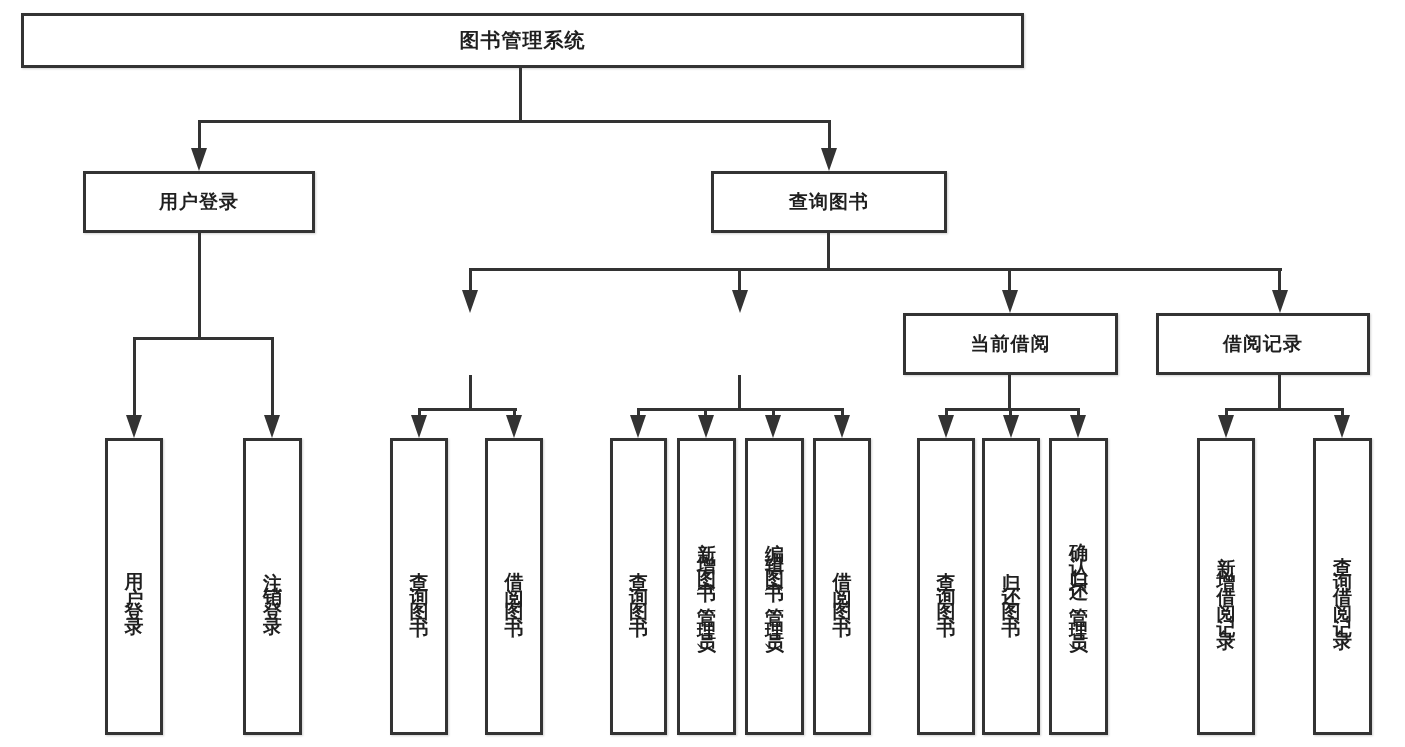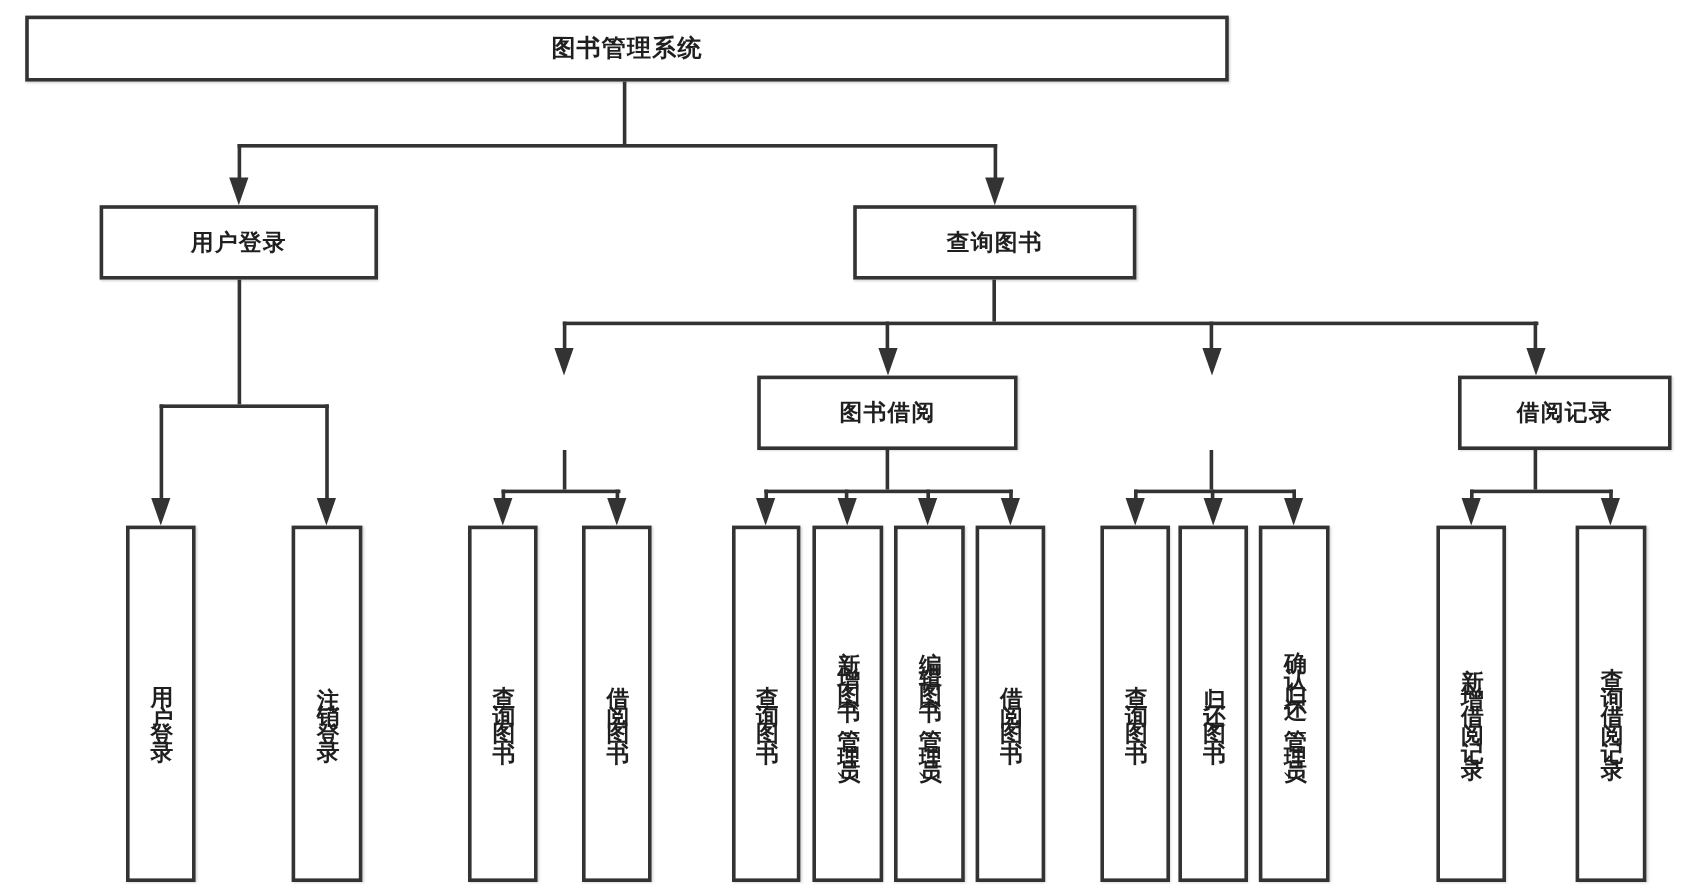--- a/index.html
+++ b/index.html
@@ -68,24 +68,24 @@
   <div class="hl" style="left:469px;top:268px;width:813px;"></div>
   <div class="vl" style="left:469px;top:268px;height:25px;"></div>
   <div class="arrow" style="left:462px;top:290px;"></div>
   <div class="vl" style="left:738px;top:268px;height:25px;"></div>
   <div class="arrow" style="left:732px;top:290px;"></div>
   <div class="vl" style="left:1008px;top:268px;height:25px;"></div>
   <div class="arrow" style="left:1002px;top:290px;"></div>
   <div class="vl" style="left:1278px;top:268px;height:25px;"></div>
   <div class="arrow" style="left:1272px;top:290px;"></div>
 
-  <div class="node" style="left:631px;top:313px;width:217px;height:62px;">
-    <span>图书借阅</span>
+  <div class="node" style="left:903px;top:313px;width:215px;height:62px;">
+    <span>当前借阅</span>
   </div>
-  <div class="node" style="left:1215px;top:313px;width:178px;height:62px;">
+  <div class="node" style="left:1156px;top:313px;width:214px;height:62px;">
     <span>借阅记录</span>
   </div>
 
   <div class="vl" style="left:469px;top:375px;height:33px;"></div>
   <div class="hl" style="left:418px;top:408px;width:99px;"></div>
   <div class="vl" style="left:418px;top:408px;height:12px;"></div>
   <div class="arrow" style="left:411px;top:415px;"></div>
   <div class="vl" style="left:513px;top:408px;height:12px;"></div>
   <div class="arrow" style="left:506px;top:415px;"></div>
 

